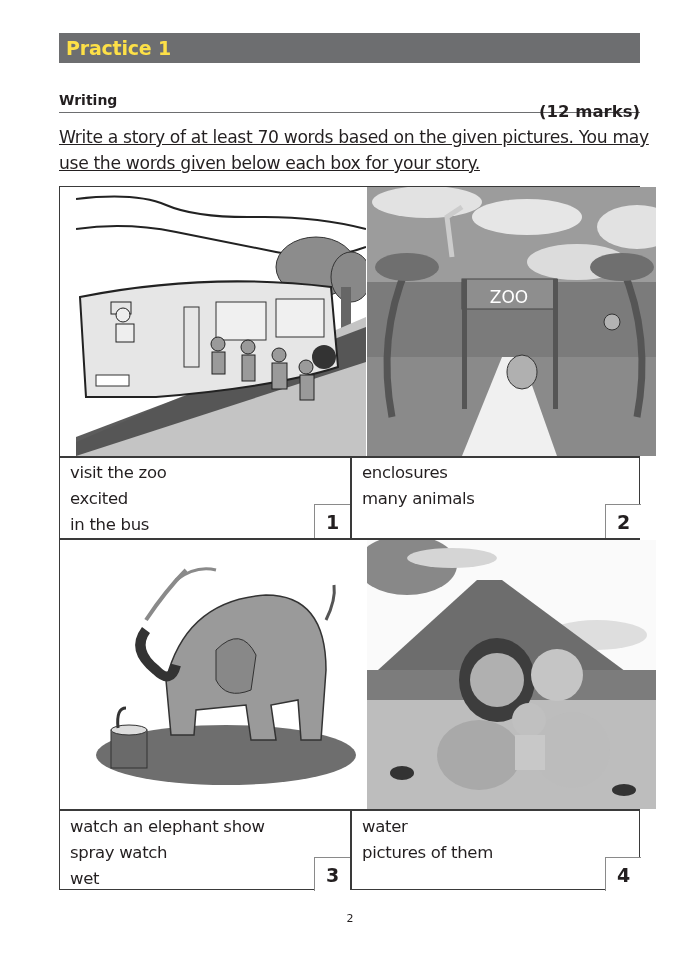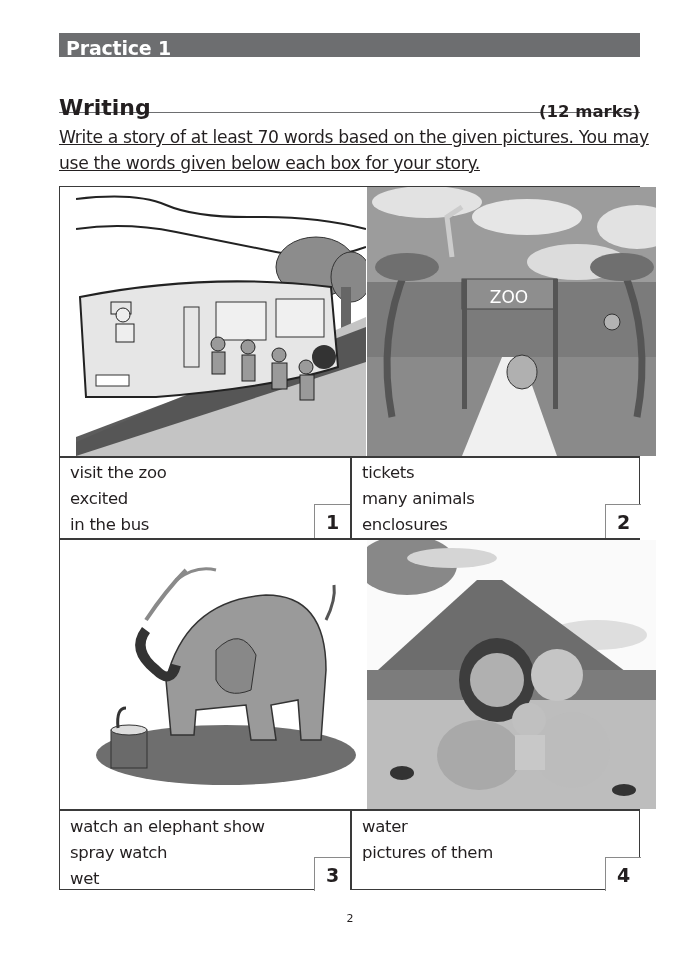--- a/index.html
+++ b/index.html
@@ -1,23 +1,23 @@
 <!DOCTYPE html>
 <html><head>
 <meta charset="utf-8">
 <style>
   html, body { margin: 0; padding: 0; background: #ffffff; }
   body { width: 700px; height: 958px; position: relative; overflow: hidden;
          font-family: "DejaVu Sans", "Liberation Sans", sans-serif; color: #231f20; }
-  .title-bar { position: absolute; left: 59px; top: 33px; width: 581px; height: 24px;
-               background: #6d6e70; color: #ffffff; font-weight: bold; font-size: 19px;
+  .title-bar { position: absolute; left: 59px; top: 33px; width: 581px; height: 30px;
+               background: #6d6e70; color: #fde047; font-weight: bold; font-size: 19px;
                line-height: 30px; padding-left: 7px; box-sizing: border-box; letter-spacing: -0.2px; }
   .section-row { position: absolute; left: 59px; top: 90px; width: 581px; height: 22px;
                  border-bottom: 1px solid #6d6e70; }
-  .section-title { position: absolute; left: 0; top: 0; font-weight: bold; font-size: 22px; line-height: 20px; margin-top: 8px; }
+  .section-title { position: absolute; left: 0; top: 0; font-weight: bold; font-size: 14px; line-height: 20px; }
   .marks { position: absolute; right: 0; top: 12px; font-weight: bold; font-size: 16.5px; line-height: 20px; }
   .instructions { position: absolute; left: 59px; top: 124px; width: 590px; font-size: 17.2px;
                   line-height: 26px; letter-spacing: -0.35px; text-decoration: underline; }
   .grid { position: absolute; left: 59px; top: 186px; width: 581px; height: 704px;
           border: 1.5px solid #3a3a3a; box-sizing: border-box; }
   .vline { position: absolute; left: 290px; top: 0; width: 1.5px; height: 100%; background: #3a3a3a; }
   .hline { position: absolute; left: 0; width: 100%; height: 1.5px; background: #3a3a3a; }
   .picture { position: absolute; overflow: hidden; margin-left: 16px; }
   .caption { position: absolute; }
   .caption .words { position: absolute; left: 10px; top: 3px; font-size: 16.5px; line-height: 26px; letter-spacing: -0.3px; }
@@ -104,23 +104,22 @@
       <path d="M270 230 Q285 150 255 80" fill="none" stroke="#555" stroke-width="7"></path>
       <ellipse cx="40" cy="80" rx="32" ry="14" fill="#6f6f6f"></ellipse>
       <ellipse cx="255" cy="80" rx="32" ry="14" fill="#6f6f6f"></ellipse>
       <ellipse cx="155" cy="185" rx="15" ry="17" fill="#b0b0b0" stroke="#333"></ellipse>
       <circle cx="245" cy="135" r="8" fill="#b3b3b3" stroke="#333"></circle>
       <path d="M85 70 L80 30 L95 20" fill="none" stroke="#ccc" stroke-width="5"></path>
     </svg>
   </div>
   <div class="caption" style="left:292px;top:270px;width:289px;height:81px">
     <div class="words">
-      <div>tickets</div>
+      <div>enclosures</div>
       <div>many animals</div>
-      <div>enclosures</div>
     </div>
     <div class="num-box">2</div>
   </div>
 
   <div class="picture" style="left:0;top:353px;width:290px;height:269px;background:#fff">
     <svg width="290" height="269" viewBox="0 0 290 269">
       <ellipse cx="150" cy="215" rx="130" ry="30" fill="#6e6e6e"></ellipse>
       <path d="M90 140 Q110 60 190 55 Q250 55 250 130 L245 200 L225 200 L222 160 L195 165 L200 200 L175 200 L170 165 L120 170 L118 195 L95 195 Z" fill="#9a9a9a" stroke="#333" stroke-width="1.5"></path>
       <path d="M140 110 Q165 85 180 115 L175 150 Q150 160 140 140 Z" fill="#888" stroke="#333"></path>
       <path d="M70 90 Q55 110 80 130 Q95 145 100 125" fill="none" stroke="#333" stroke-width="10"></path>

